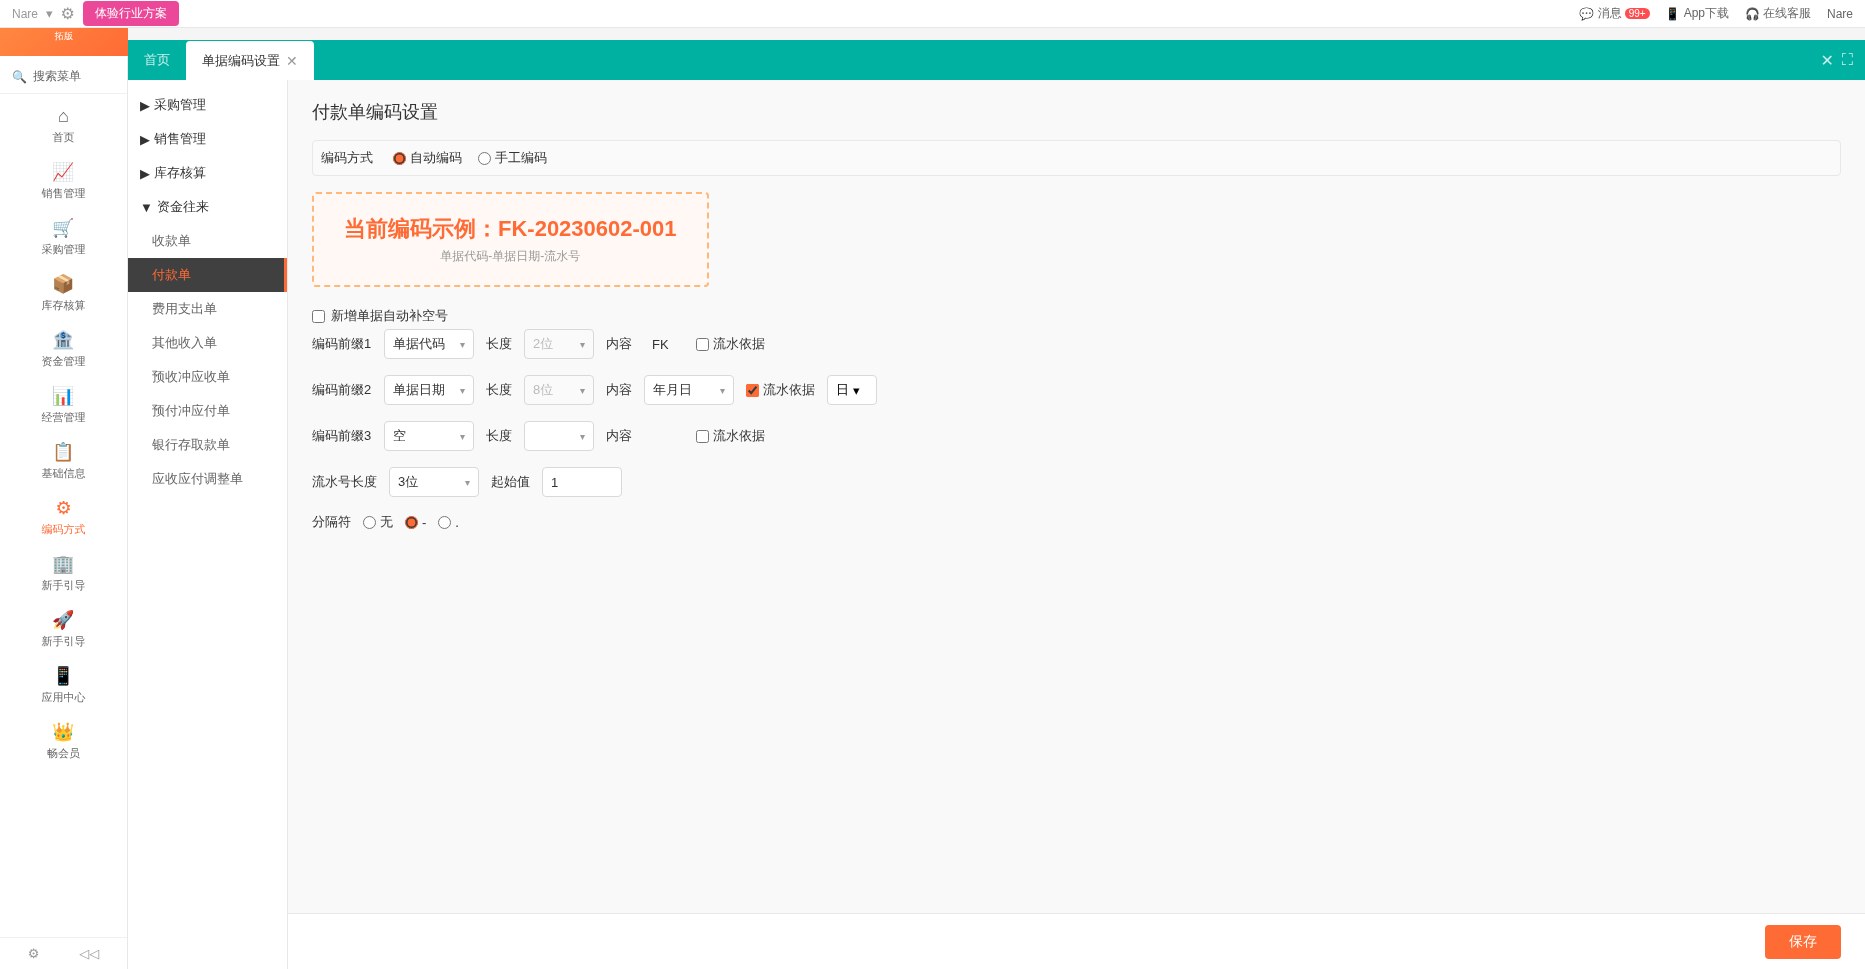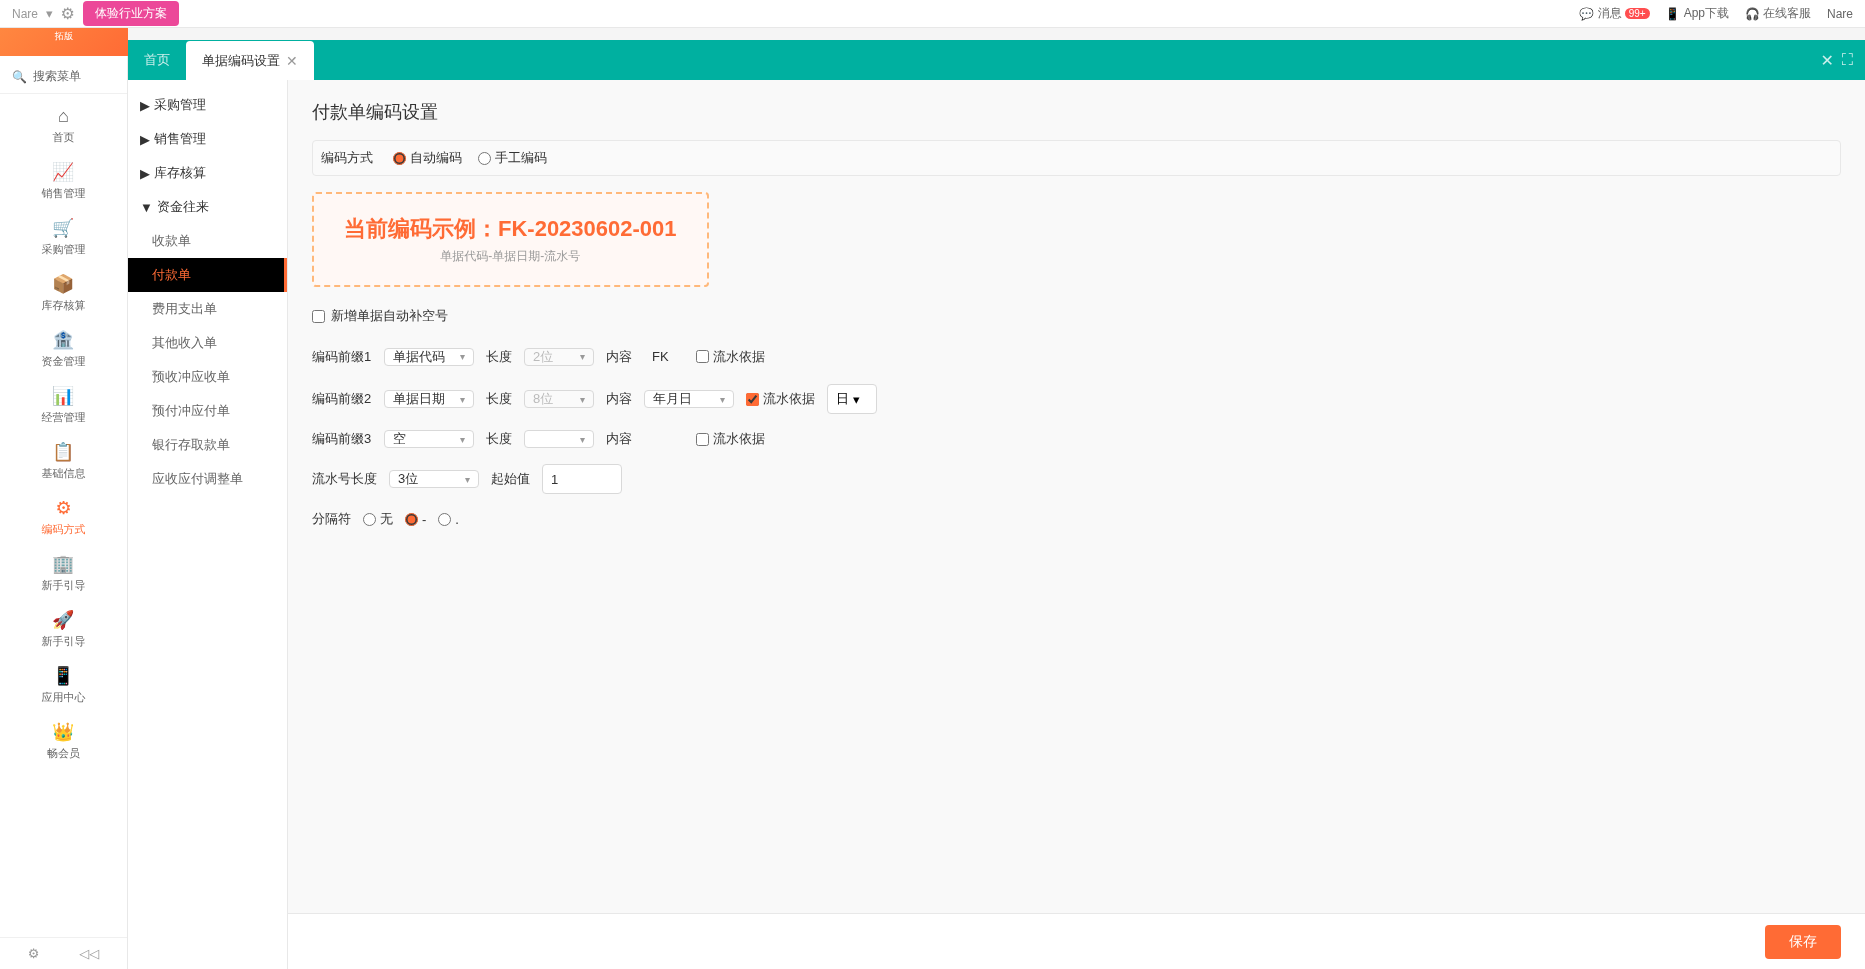--- a/index.html
+++ b/index.html
@@ -90,21 +90,21 @@
     }
     .sidebar-group-title {
       display: flex; align-items: center; padding: 8px 12px;
       cursor: pointer; font-size: 13px; color: #333; gap: 4px;
     }
     .sidebar-child-item {
       padding: 8px 16px 8px 24px; cursor: pointer; font-size: 13px;
       color: #666; display: block;
     }
     .sidebar-child-item.active {
-      color: #ff6b35; background: #000000; border-right: 3px solid #ff6b35;
+      color: #ff6b35; background: #404040; border-right: 3px solid #ff6b35;
     }
 
     
     .main-content {
       flex: 1; padding: 20px 24px; overflow-y: auto; background: #f9f9f9;
     }
     .page-title {
       font-size: 18px; font-weight: 500; color: #333; margin-bottom: 16px;
     }
     .encode-method-row {
@@ -125,32 +125,32 @@
     
     .preview-box {
       border: 2px dashed #ffb87a; background: #fff8f5;
       border-radius: 4px; padding: 20px 30px; display: inline-block;
       margin-bottom: 20px; text-align: center; min-width: 280px;
     }
     .preview-code { font-size: 22px; font-weight: 600; color: #ff6b35; }
     .preview-label { font-size: 12px; color: #999; margin-top: 4px; }
 
     
-    .checkbox-row { display: flex; align-items: center; gap: 6px; margin-bottom: 20px; font-size: 13px; color: #333; }
+    .checkbox-row { display: flex; align-items: center; gap: 6px; margin-bottom: 4px; font-size: 13px; color: #333; }
     .checkbox-input { accent-color: #ff6b35; }
 
     
     .form-row {
       display: flex; align-items: center; gap: 12px; margin-bottom: 16px;
     }
     .form-label { font-size: 13px; color: #333; width: 60px; flex-shrink: 0; }
     .form-select-wrapper {
       display: flex; align-items: center; gap: 4px;
       border: 1px solid #d9d9d9; border-radius: 4px;
-      padding: 0 8px; height: 18px; background: #fff; cursor: pointer; min-width: 90px;
+      padding: 0 8px; height: 30px; background: #fff; cursor: pointer; min-width: 90px;
     }
     .form-select-text { font-size: 13px; color: #333; flex: 1; }
     .chevron-down { font-size: 10px; color: #999; }
     .length-label { font-size: 13px; color: #333; }
     .content-label { font-size: 13px; color: #333; }
     .content-value {
       font-size: 13px; color: #333; padding: 4px 8px; min-width: 40px;
     }
     .checkbox-flow { display: flex; align-items: center; gap: 4px; font-size: 13px; color: #333; }
 

